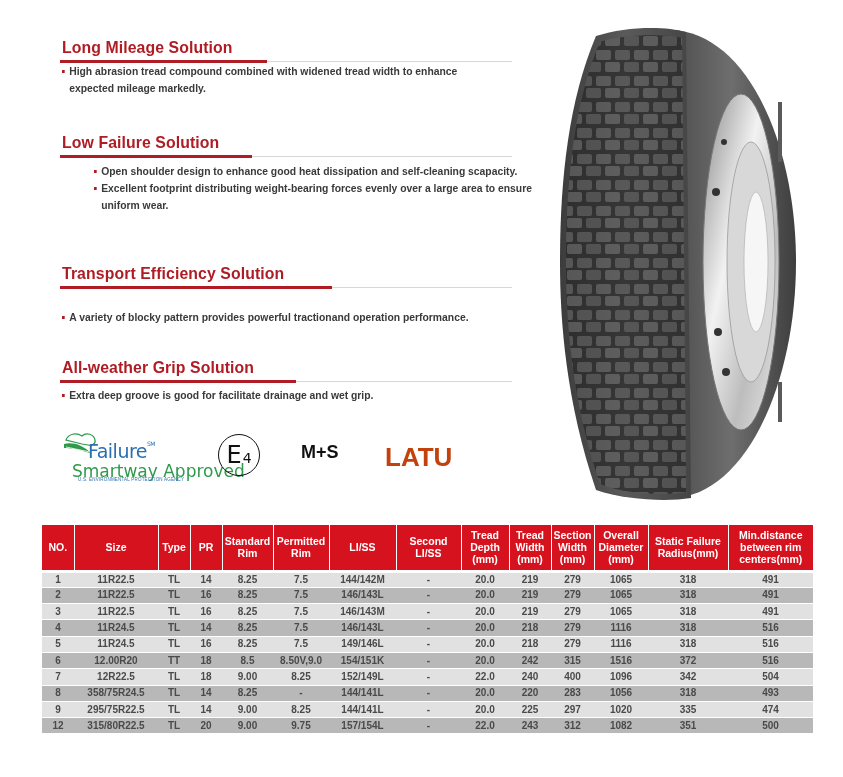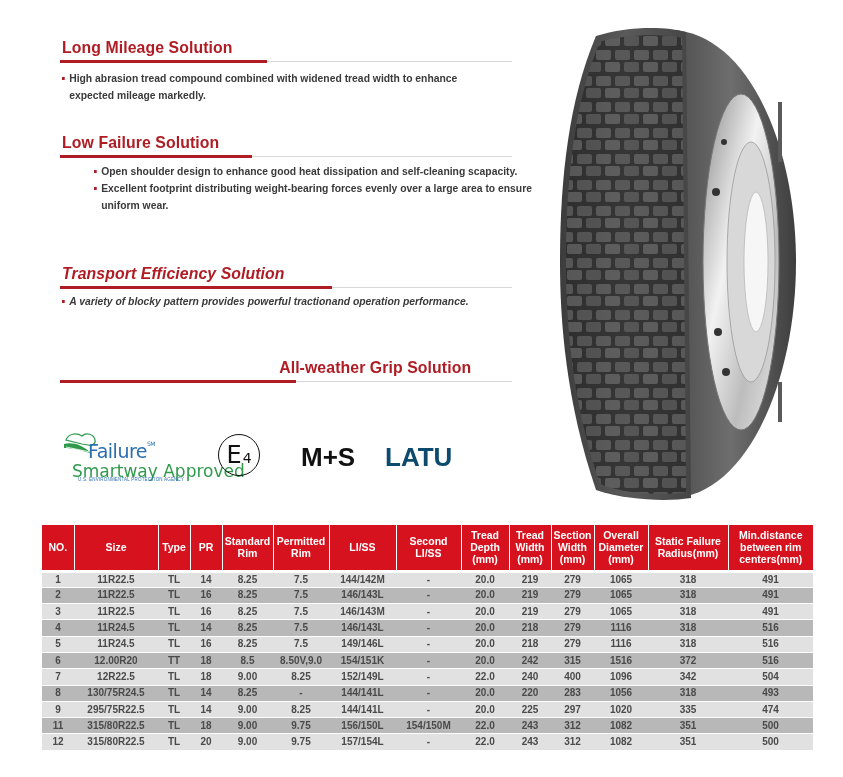--- a/index.html
+++ b/index.html
@@ -9,21 +9,21 @@
   .section { position: absolute; left: 62px; width: 440px; }
   .sec-title {
     font-family: "Liberation Sans", sans-serif;
     font-weight: bold; font-size: 17px; color: #b01c24;
     letter-spacing: 0.1px; line-height: 20px; white-space: nowrap;
     transform: scaleX(0.93); transform-origin: left center;
   }
   .sec-rule { position: relative; height: 3px; margin-left: -2px; margin-top: 2px; width: 452px; }
   .sec-rule .grey { position: absolute; left: 0; top: 1px; height: 1px; width: 100%; background: #d8d8d8; }
   .sec-rule .red { position: absolute; left: 0; top: 0; height: 3px; background: #b01c24; }
-  .bullets { margin-top: 7px; list-style: none; }
+  .bullets { list-style: none; }
   .bullets li {
     position: relative; padding-left: 8px;
     font-weight: bold; font-size: 11.5px; line-height: 17px; color: #3a3a3a;
     transform: scaleX(0.9); transform-origin: left center; width: 490px;
   }
   .bullets li::before {
     content: ""; position: absolute; left: 0; top: 7px; width: 3px; height: 3px; background: #b01c24;
   }
 
   
@@ -32,22 +32,22 @@
   .sw-leaf { position: absolute; left: 2px; top: 2px; width: 36px; height: 28px; }
   .sw-name { position: absolute; left: 28px; top: 12px; font-size: 19px; color: #2a6fb0; letter-spacing: -0.5px; font-family: "DejaVu Sans", sans-serif; }
   .sw-sm { font-size: 6px; vertical-align: top; color: #2a6fb0; }
   .sw-approved { position: absolute; left: 12px; top: 33px; font-size: 17px; color: #2f9a4c; font-family: "DejaVu Sans", sans-serif; white-space: nowrap; }
   .sw-epa { position: absolute; left: 18px; top: 49px; font-size: 4.5px; color: #2a6fb0; letter-spacing: 0.2px; white-space: nowrap; text-transform: uppercase; }
   .e4 {
     position: absolute; left: 158px; top: 6px; width: 42px; height: 42px; border: 1.5px solid #111; border-radius: 50%;
     display: flex; align-items: center; justify-content: center; font-size: 24px; color: #111; font-family: "DejaVu Sans", sans-serif;
   }
   .e4 .sub { font-size: 14px; margin-left: 1px; margin-top: 6px; }
-  .ms { position: absolute; left: 241px; top: 14px; font-size: 26px; font-weight: bold; color: #111; }
-  .latu { position: absolute; left: 325px; top: 14px; font-size: 26px; font-weight: bold; color: #0c4a6e; }
+  .ms { position: absolute; left: 241px; top: 14px; font-size: 18px; font-weight: bold; color: #111; }
+  .latu { position: absolute; left: 325px; top: 14px; font-size: 26px; font-weight: bold; color: #c2410c; }
 
   
   .tire { position: absolute; left: 556px; top: 22px; width: 245px; height: 482px; }
 
   
   .spec-table { position: absolute; left: 42px; top: 525px; width: 771px; border-collapse: collapse; table-layout: fixed; }
   .spec-table th {
     background: #d6121e; color: #fff; font-weight: bold; font-size: 10.5px; line-height: 12px;
     border-right: 1px solid #fff; text-align: center; vertical-align: middle; height: 46px; padding: 0 1px;
   }
@@ -79,37 +79,40 @@
   <div class="sec-rule">
       <div class="grey"></div>
       <div class="red" style="width:192px;"></div>
     </div>
   <ul class="bullets" style="margin-top:5px;margin-left:32px;">
     <li>Open shoulder design to enhance good heat dissipation and self-cleaning scapacity.</li>
     <li>Excellent footprint distributing weight-bearing forces evenly over a large area to ensure uniform wear.</li>
   </ul>
 </div>
 
-<div class="section" style="top:264px;font-style:italic;">
+<div class="section" style="top:264px;">
   <div class="sec-title">Transport Efficiency Solution</div>
   <div class="sec-rule">
       <div class="grey"></div>
       <div class="red" style="width:272px;"></div>
     </div>
-  <ul class="bullets" style="margin-top:4px;">
+  <ul class="bullets" style="margin-top:20px;">
     <li>A variety of blocky pattern provides powerful tractionand operation performance.</li>
   </ul>
 </div>
 
-<div class="section" style="top:358px;text-align:right;">
+<div class="section" style="top:358px;">
   <div class="sec-title">All-weather Grip Solution</div>
   <div class="sec-rule">
       <div class="grey"></div>
       <div class="red" style="width:236px;"></div>
     </div>
+  <ul class="bullets" style="margin-top:4px;">
+    <li>Extra deep groove is good for facilitate drainage and wet grip.</li>
+  </ul>
 </div>
 
 <div class="logos">
   <div class="smartway">
     <svg class="sw-leaf" viewBox="0 0 36 28">
       <path d="M4 10 C 6 4, 14 2, 20 6 C 24 2, 32 4, 33 10 C 34 14, 30 16, 26 15 L 20 14 Z" fill="none" stroke="#2f9a4c" stroke-width="1.2"></path>
       <path d="M2 14 C 10 12, 20 14, 30 24 C 20 20, 10 18, 2 18 Z" fill="#2f9a4c"></path>
       <path d="M4 17 L 28 22" stroke="#ffffff" stroke-width="0.8"></path>
     </svg>
     <div class="sw-name"><span>Failure</span><span class="sw-sm">SM</span></div>
@@ -313,21 +316,21 @@
         <td>-</td>
         <td>22.0</td>
         <td>240</td>
         <td>400</td>
         <td>1096</td>
         <td>342</td>
         <td>504</td>
       </tr>
       <tr>
         <td>8</td>
-        <td>130/75R24.5</td>
+        <td>358/75R24.5</td>
         <td>TL</td>
         <td>14</td>
         <td>8.25</td>
         <td>-</td>
         <td>144/141L</td>
         <td>-</td>
         <td>20.0</td>
         <td>220</td>
         <td>283</td>
         <td>1056</td>
@@ -344,45 +347,29 @@
         <td>144/141L</td>
         <td>-</td>
         <td>20.0</td>
         <td>225</td>
         <td>297</td>
         <td>1020</td>
         <td>335</td>
         <td>474</td>
       </tr>
       <tr>
-        <td>11</td>
+        <td>12</td>
         <td>315/80R22.5</td>
         <td>TL</td>
-        <td>18</td>
+        <td>20</td>
         <td>9.00</td>
         <td>9.75</td>
-        <td>156/150L</td>
-        <td>154/150M</td>
+        <td>157/154L</td>
+        <td>-</td>
         <td>22.0</td>
         <td>243</td>
         <td>312</td>
         <td>1082</td>
         <td>351</td>
         <td>500</td>
       </tr>
-      <tr>
-        <td>12</td>
-        <td>315/80R22.5</td>
-        <td>TL</td>
-        <td>20</td>
-        <td>9.00</td>
-        <td>9.75</td>
-        <td>157/154L</td>
-        <td>-</td>
-        <td>22.0</td>
-        <td>243</td>
-        <td>312</td>
-        <td>1082</td>
-        <td>351</td>
-        <td>500</td>
-      </tr>
     </tbody>
 </table>
 
 </body></html>

